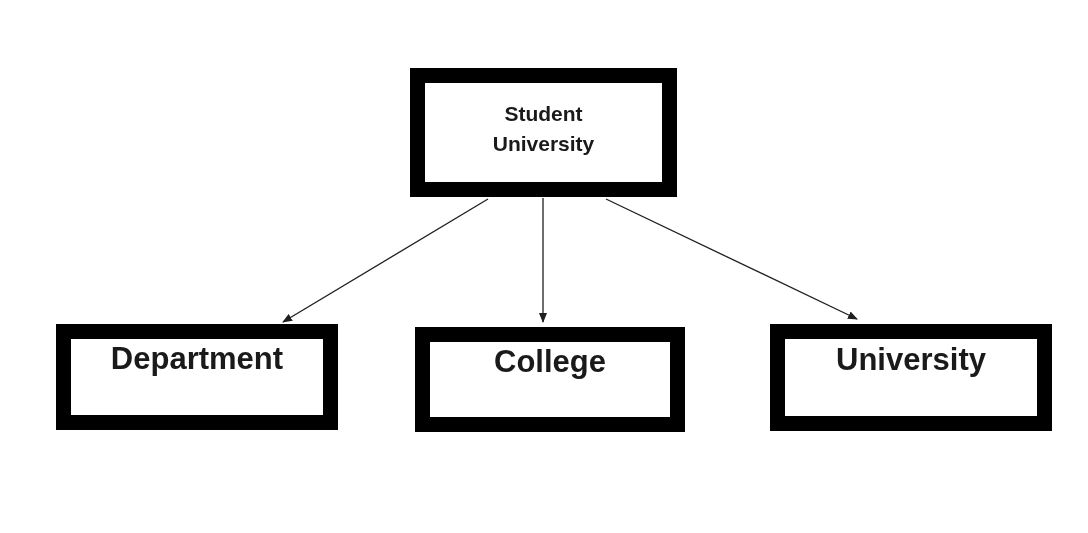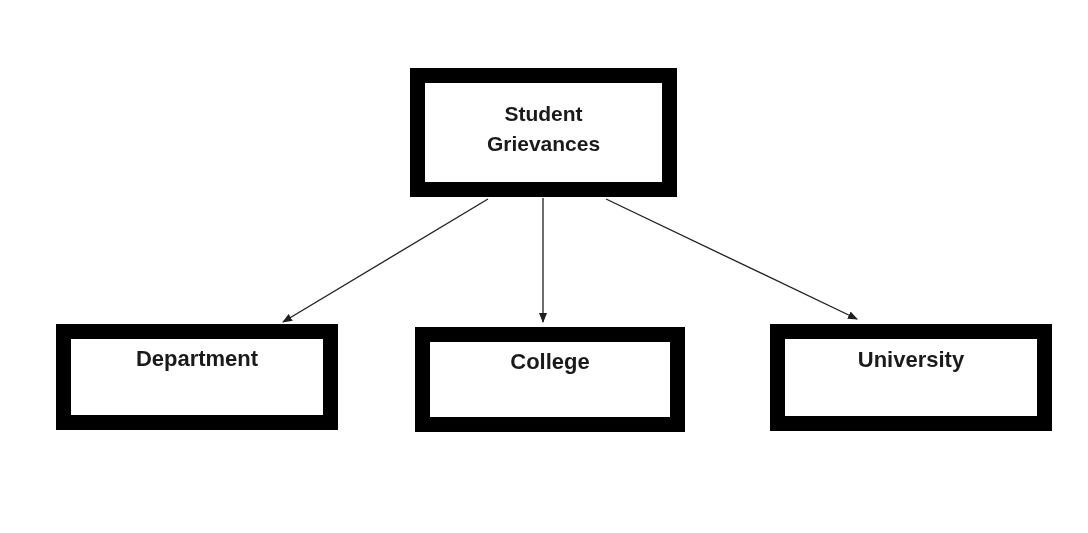--- a/index.html
+++ b/index.html
@@ -47,21 +47,21 @@
     height: 129px;
     font-size: 21px;
     line-height: 30px;
     padding-bottom: 8px;
   }
   .node-root .label {
     display: inline-block;
     max-width: 160px;
   }
   .node-child {
-    font-size: 22px;
+    font-size: 31px;
     padding-bottom: 36px;
   }
   .node-department {
     left: 56px;
     top: 324px;
     width: 282px;
     height: 106px;
   }
   .node-college {
     left: 415px;
@@ -86,21 +86,21 @@
       <marker id="arrowhead" markerWidth="10" markerHeight="8" refX="9" refY="4" orient="auto" markerUnits="userSpaceOnUse">
         <path class="arrowhead-path" d="M0,0 L10,4 L0,8 Z"></path>
       </marker>
     </defs>
     <line x1="488" y1="199" x2="283" y2="322" marker-end="url(#arrowhead)"></line>
     <line x1="543" y1="198" x2="543" y2="322" marker-end="url(#arrowhead)"></line>
     <line x1="606" y1="199" x2="857" y2="319" marker-end="url(#arrowhead)"></line>
   </svg>
 
   <div class="node node-root">
-    <span class="label">Student Grievances</span>
+    <span class="label">Student University</span>
   </div>
 
   <div class="node node-child node-department">
     <span class="label">Department</span>
   </div>
 
   <div class="node node-child node-university">
     <span class="label">University</span>
   </div>
 

